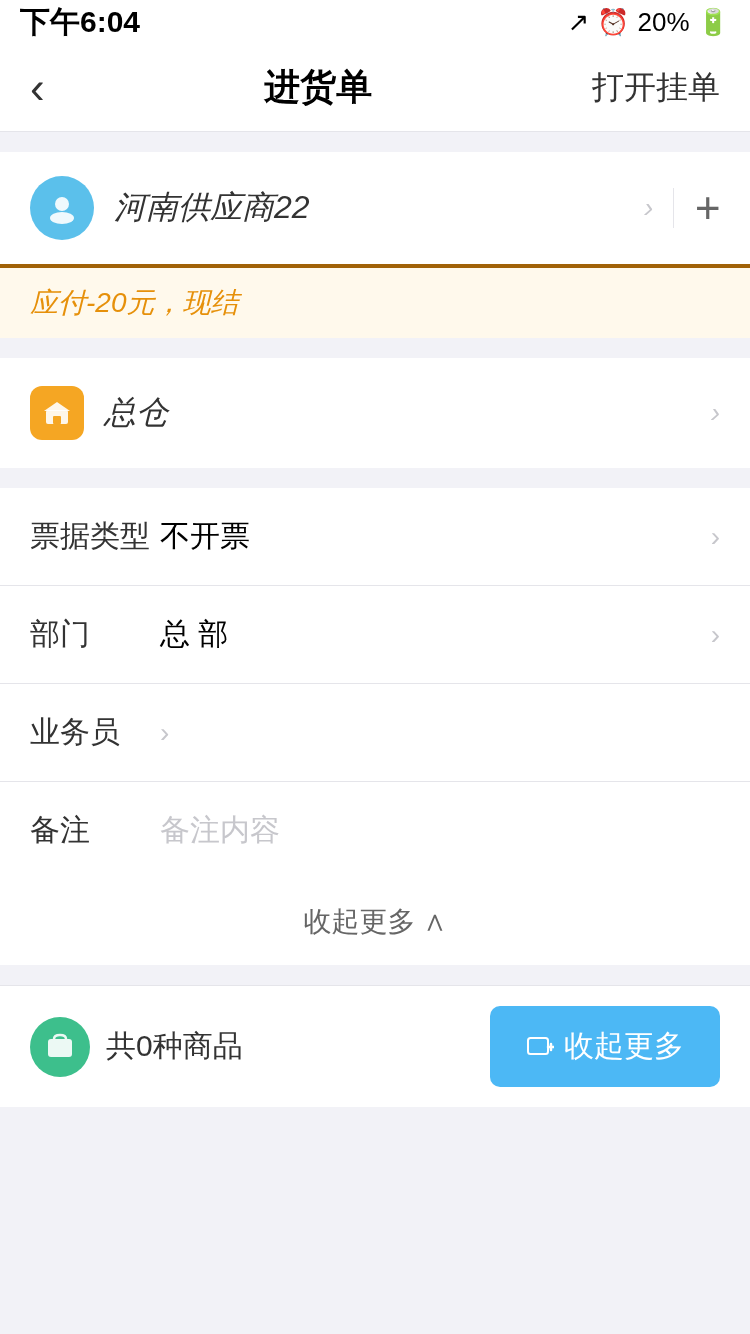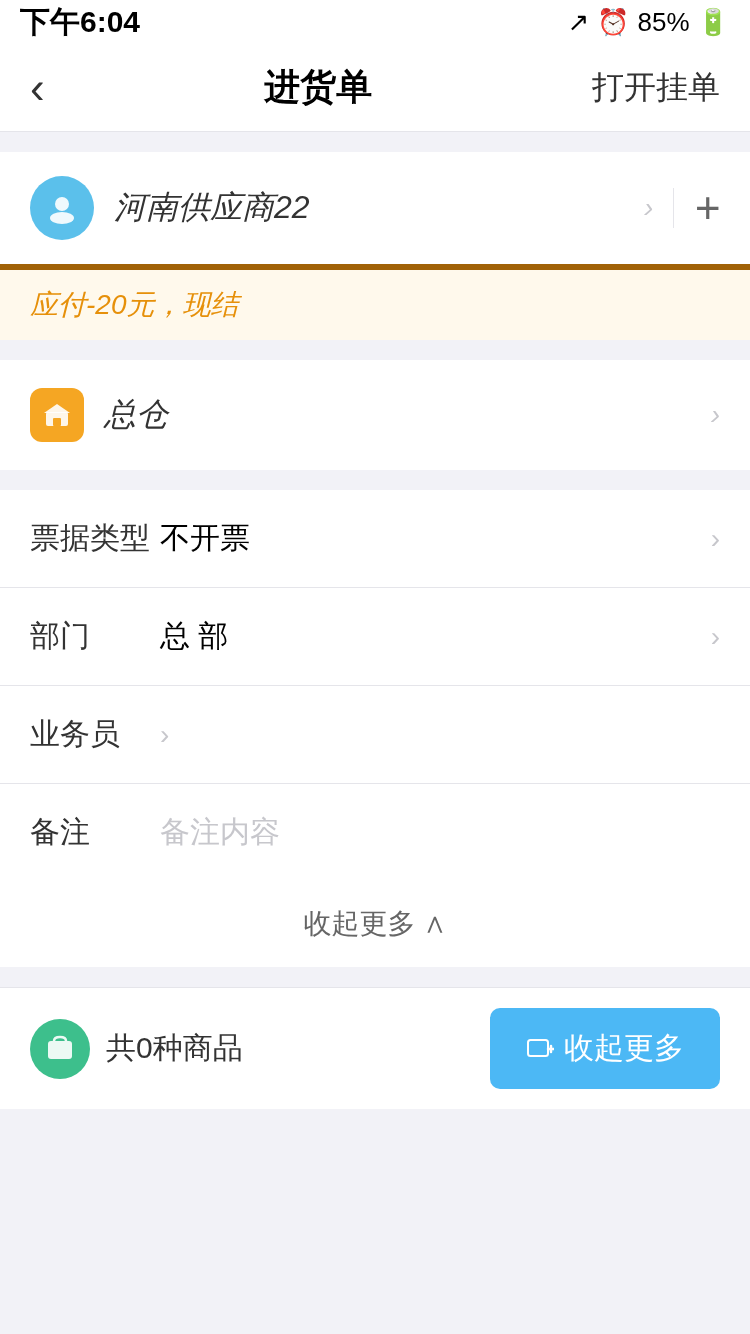--- a/index.html
+++ b/index.html
@@ -78,21 +78,21 @@
     .supplier-chevron { color: #c7c7cc; font-size: 28px; margin-right: 20px; }
     .divider-vertical { width: 1px; height: 40px; background: #e5e5ea; margin-right: 20px; }
     .add-btn { font-size: 44px; color: #666; cursor: pointer; }
 
     
     .notice-banner {
       background: #fff9ec;
       padding: 16px 30px;
       font-size: 28px;
       color: #e6900a;
-      border-top: 6px solid #a16207;
+      border-top: 4px solid #a16207;
     }
 
     
     .row-item {
       display: flex;
       align-items: center;
       padding: 28px 30px;
       background: #fff;
       border-bottom: 1px solid #e5e5ea;
       min-height: 88px;
@@ -194,21 +194,21 @@
     }
   </style>
 </head>
 <body>
 
 <div class="status-bar">
   <div class="status-center">下午6:04</div>
   <div class="status-right">
     <span>↗</span>
     <span>⏰</span>
-    <span>85%</span>
+    <span>20%</span>
     <span>🔋</span>
   </div>
 </div>
 
 <div class="nav-bar">
   <div class="nav-back">‹</div>
   <div class="nav-title">进货单</div>
   <div class="nav-action">打开挂单</div>
 </div>
 

